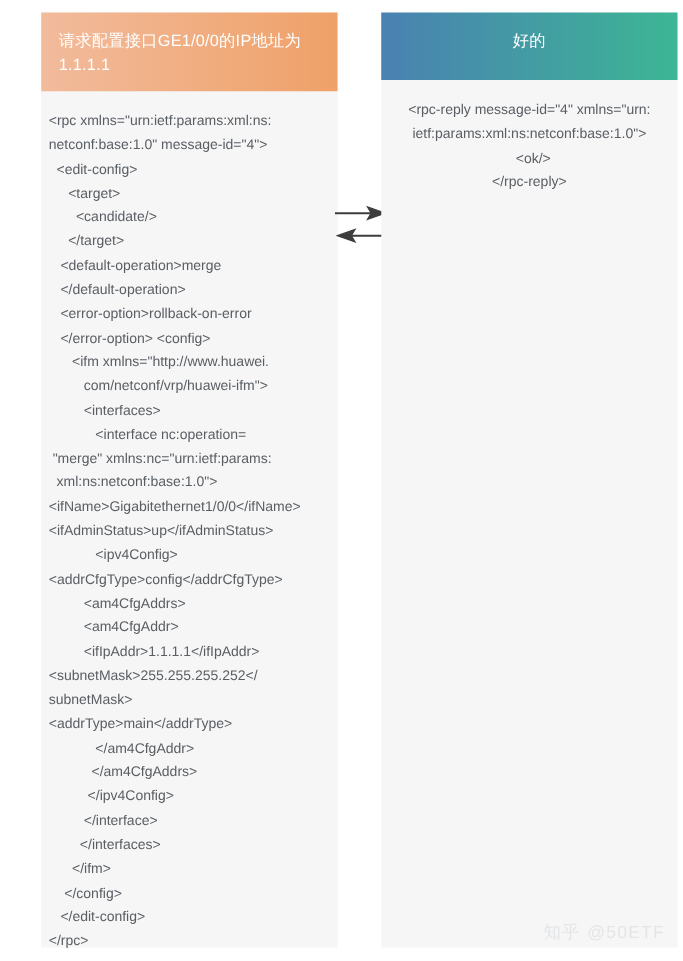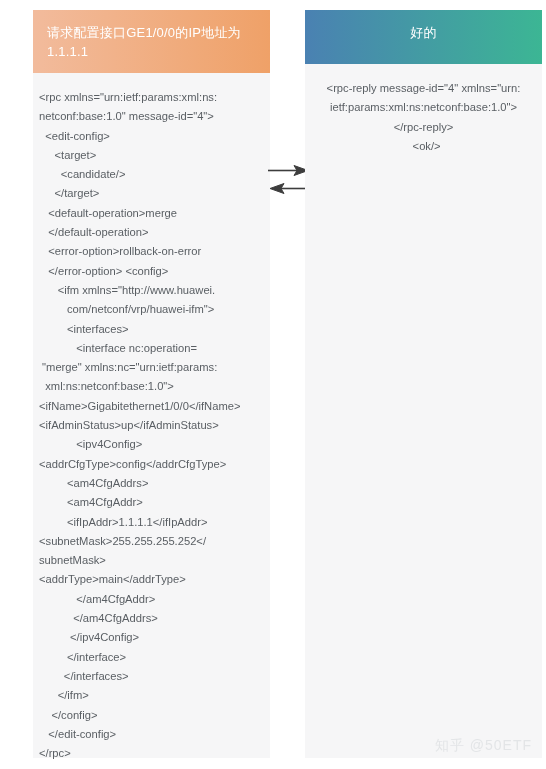--- a/index.html
+++ b/index.html
@@ -126,20 +126,20 @@
         <line x1="12" y1="28.5" x2="42" y2="28.5" stroke-width="1.6"></line>
         <polygon points="2,28.5 16,23.5 13,28.5 16,33.5" stroke-width="1"></polygon>
       </g>
     </svg>
   </div>
 
   <div class="panel" id="panel-reply">
     <div class="panel-header" id="header-reply" style="background: linear-gradient(90deg, rgb(74, 129, 178) 0%, rgb(60, 182, 148) 100%);">
       <span>好的</span>
     </div>
-    <div class="panel-body" id="body-reply"><span class="code-line">&lt;rpc-reply message-id="4" xmlns="urn:</span><span class="code-line">ietf:params:xml:ns:netconf:base:1.0"&gt;</span><span class="code-line">&lt;/rpc-reply&gt;</span><span class="code-line">  &lt;ok/&gt;</span></div>
+    <div class="panel-body" id="body-reply"><span class="code-line">&lt;rpc-reply message-id="4" xmlns="urn:</span><span class="code-line">ietf:params:xml:ns:netconf:base:1.0"&gt;</span><span class="code-line">  &lt;ok/&gt;</span><span class="code-line">&lt;/rpc-reply&gt;</span></div>
   </div>
 
   <div id="watermark" style="color: rgb(227, 229, 231);">
     <span>知乎 @50ETF</span>
   </div>
 
 </div>
 
 </body></html>

